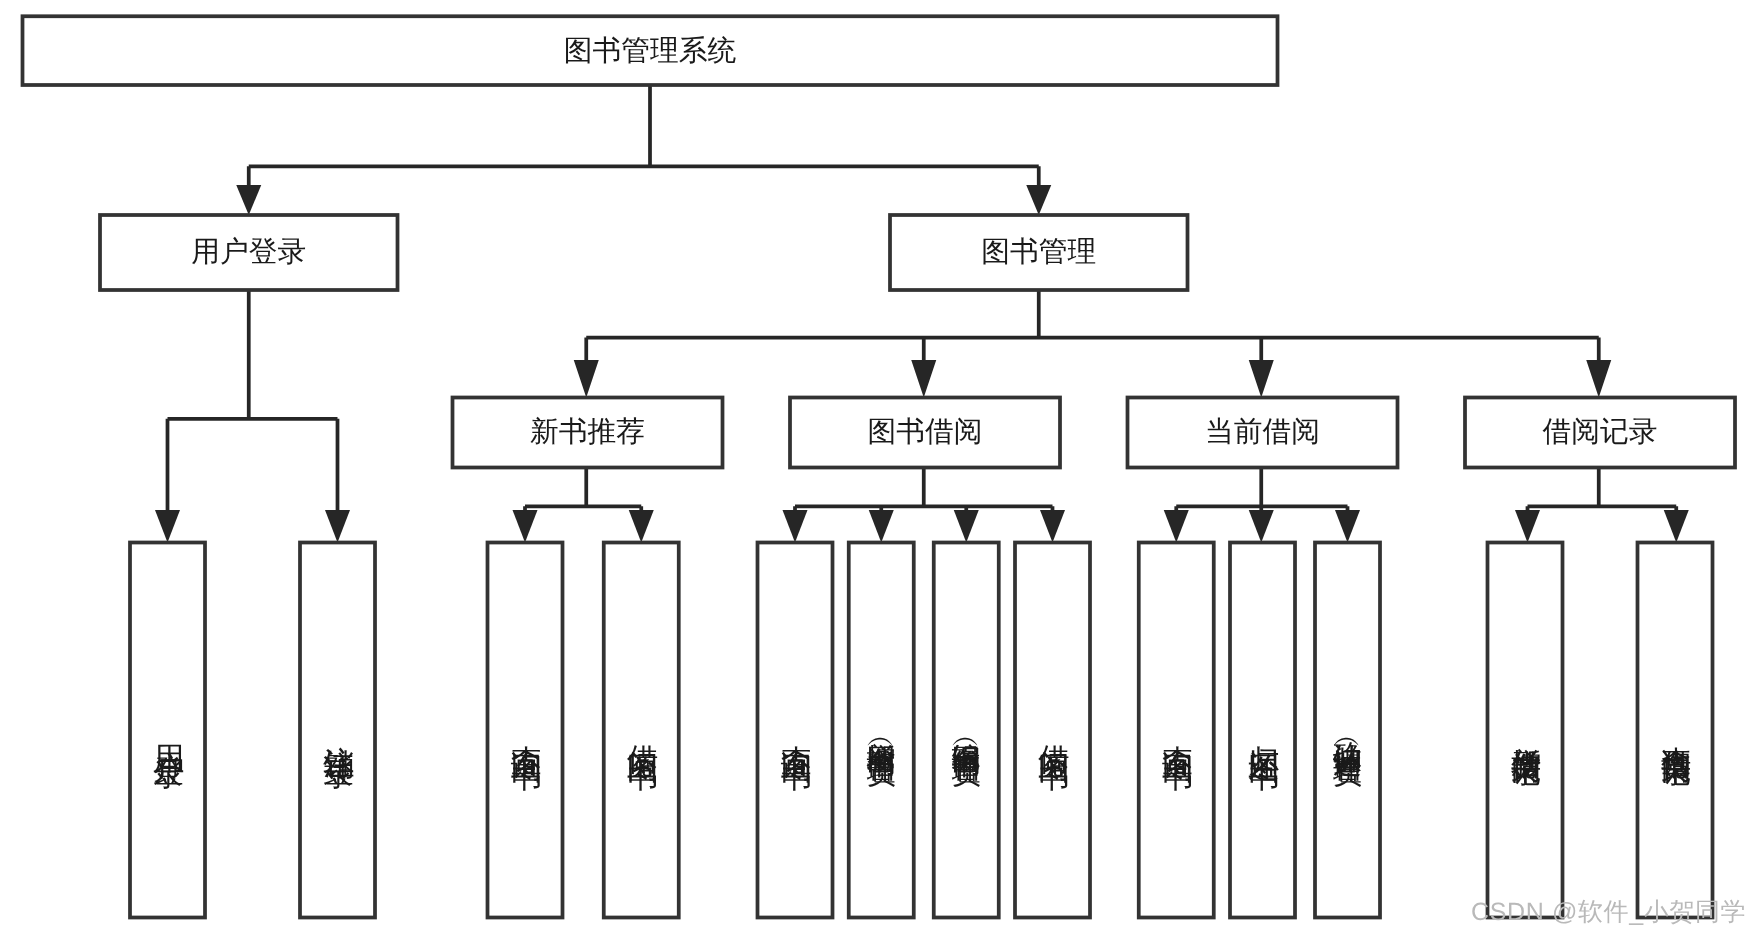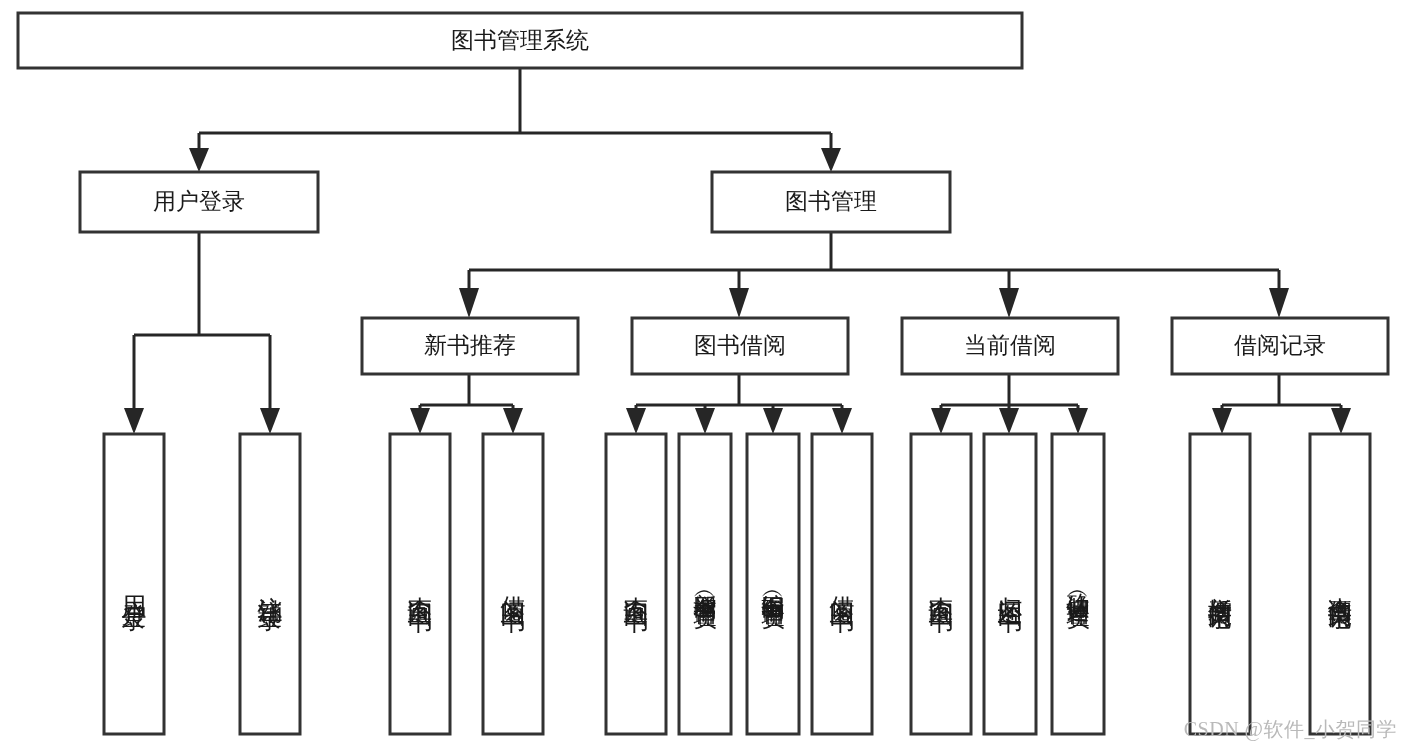--- a/index.html
+++ b/index.html
@@ -62,21 +62,21 @@
     align-items: center;
     justify-content: center;
     text-align: center;
     white-space: nowrap;
     pointer-events: none;
   }
   .watermark {
     position: absolute;
     right: 8px;
     bottom: 4px;
-    font-family: Liberation Serif, serif;
+    font-family: Liberation Sans, sans-serif;
     font-size: 20px;
     color: #b9b9b9;
     letter-spacing: 0.5px;
     white-space: nowrap;
   }
 </style>
 </head>
 <body>
 
 <div id="diagram-root">

